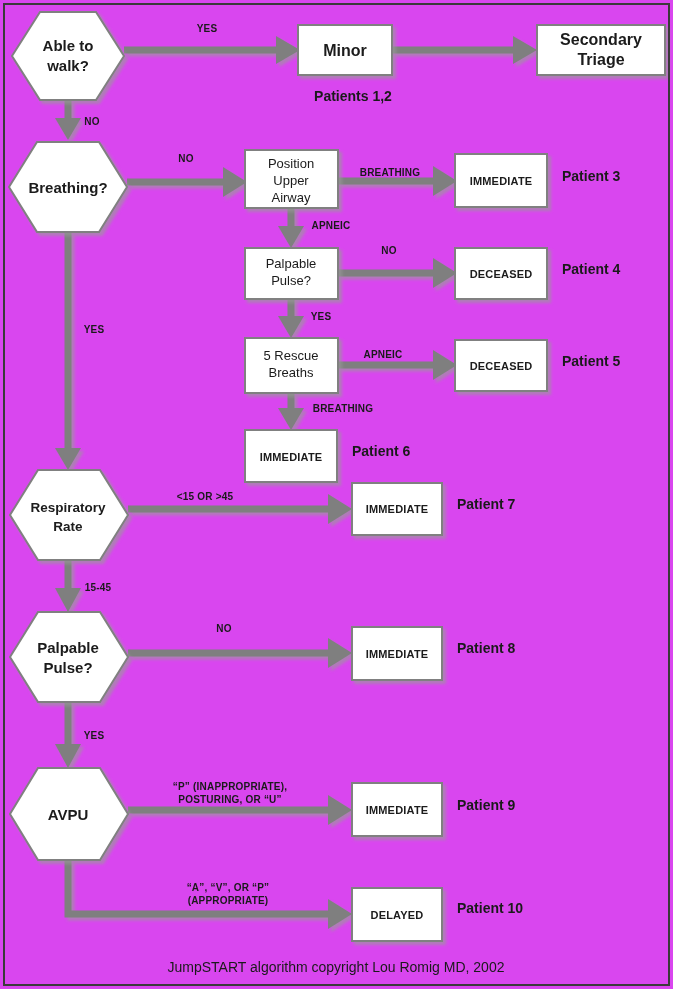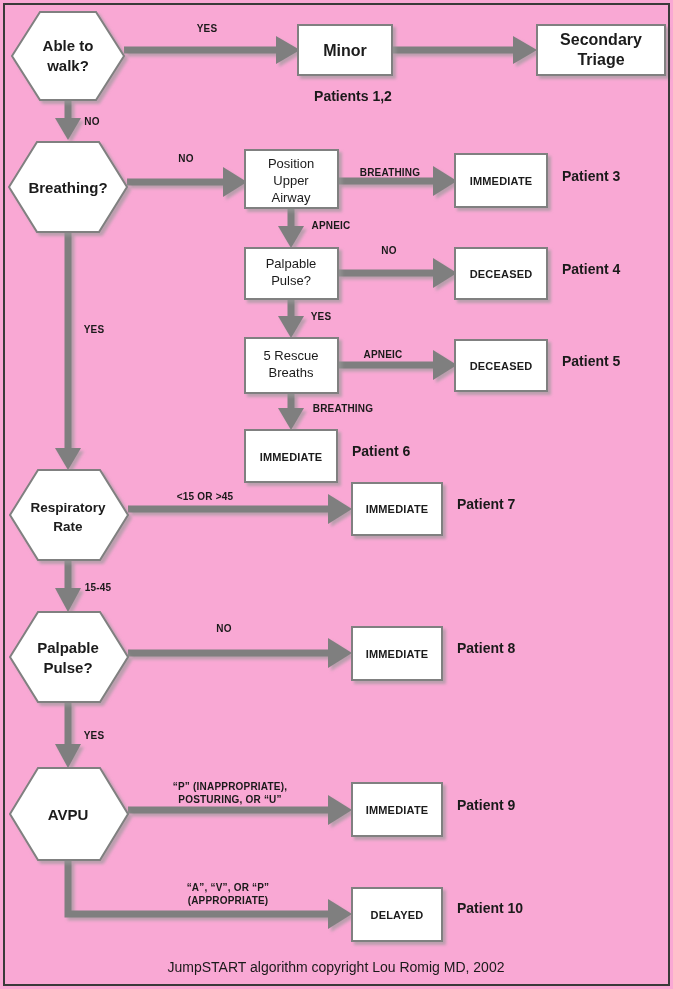--- a/index.html
+++ b/index.html
@@ -5,21 +5,21 @@
   html, body {
     margin: 0;
     padding: 0;
     background: #ffffff;
     font-family: "Liberation Sans", sans-serif;
   }
   #page {
     position: relative;
     width: 673px;
     height: 989px;
-    background: #f9a8d4;
+    background: #d946ef;
     box-sizing: border-box;
     overflow: hidden;
     padding-left: 28px;
   }
   #frame {
     position: absolute;
     left: 3px;
     top: 3px;
     width: 667px;
     height: 983px;

